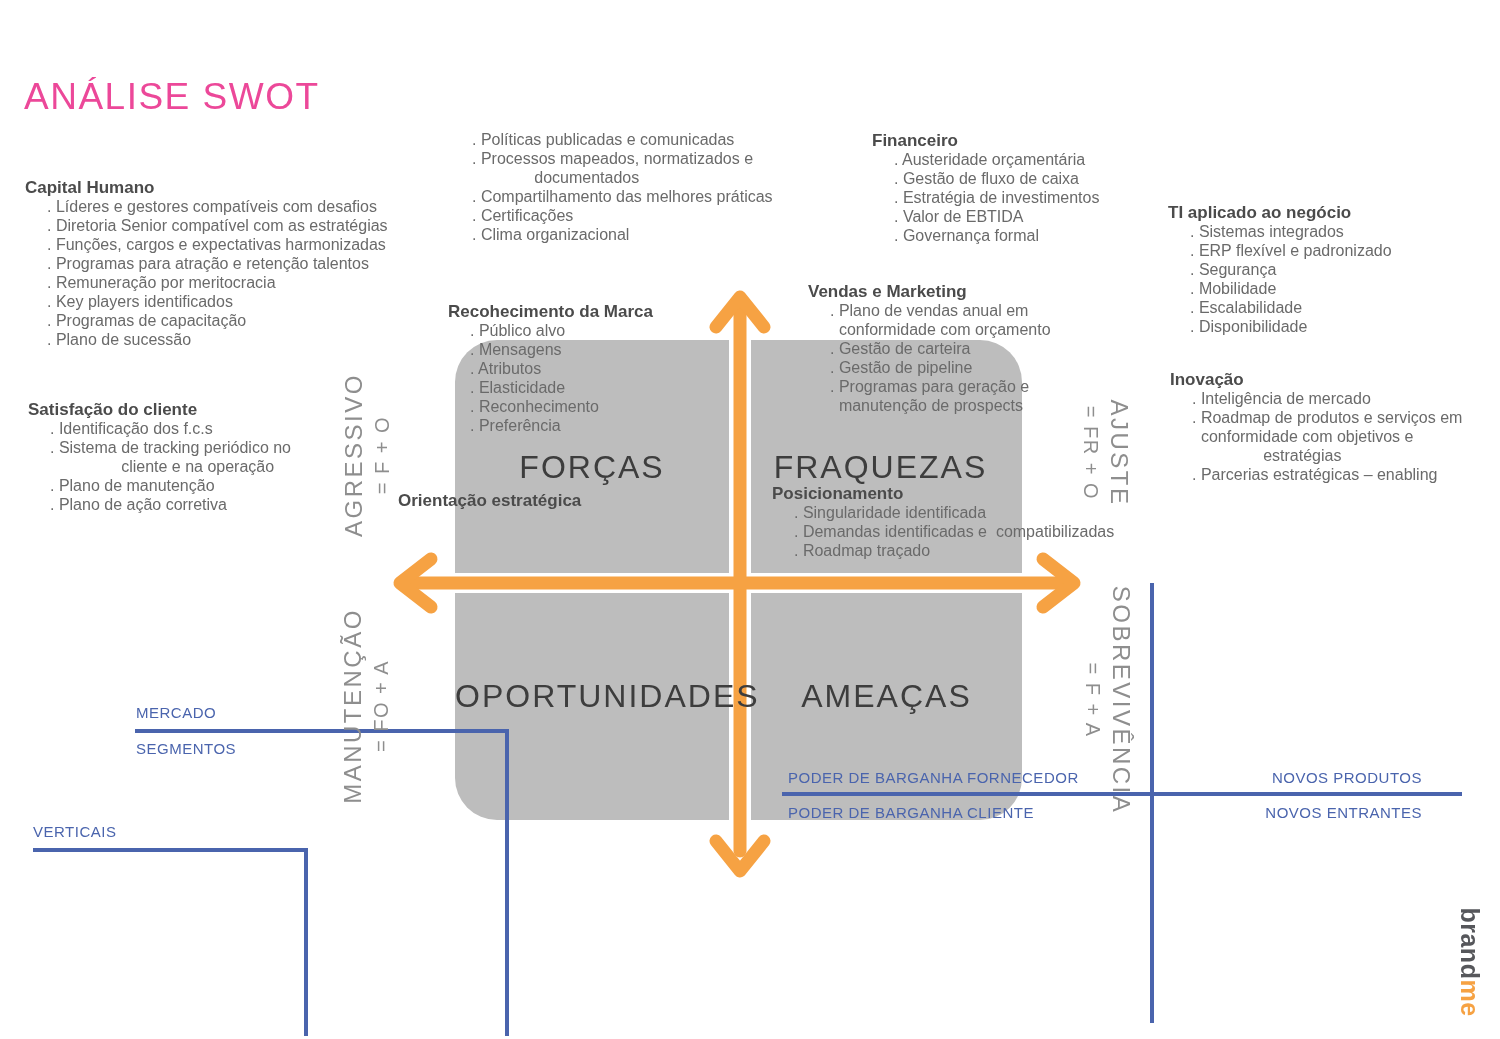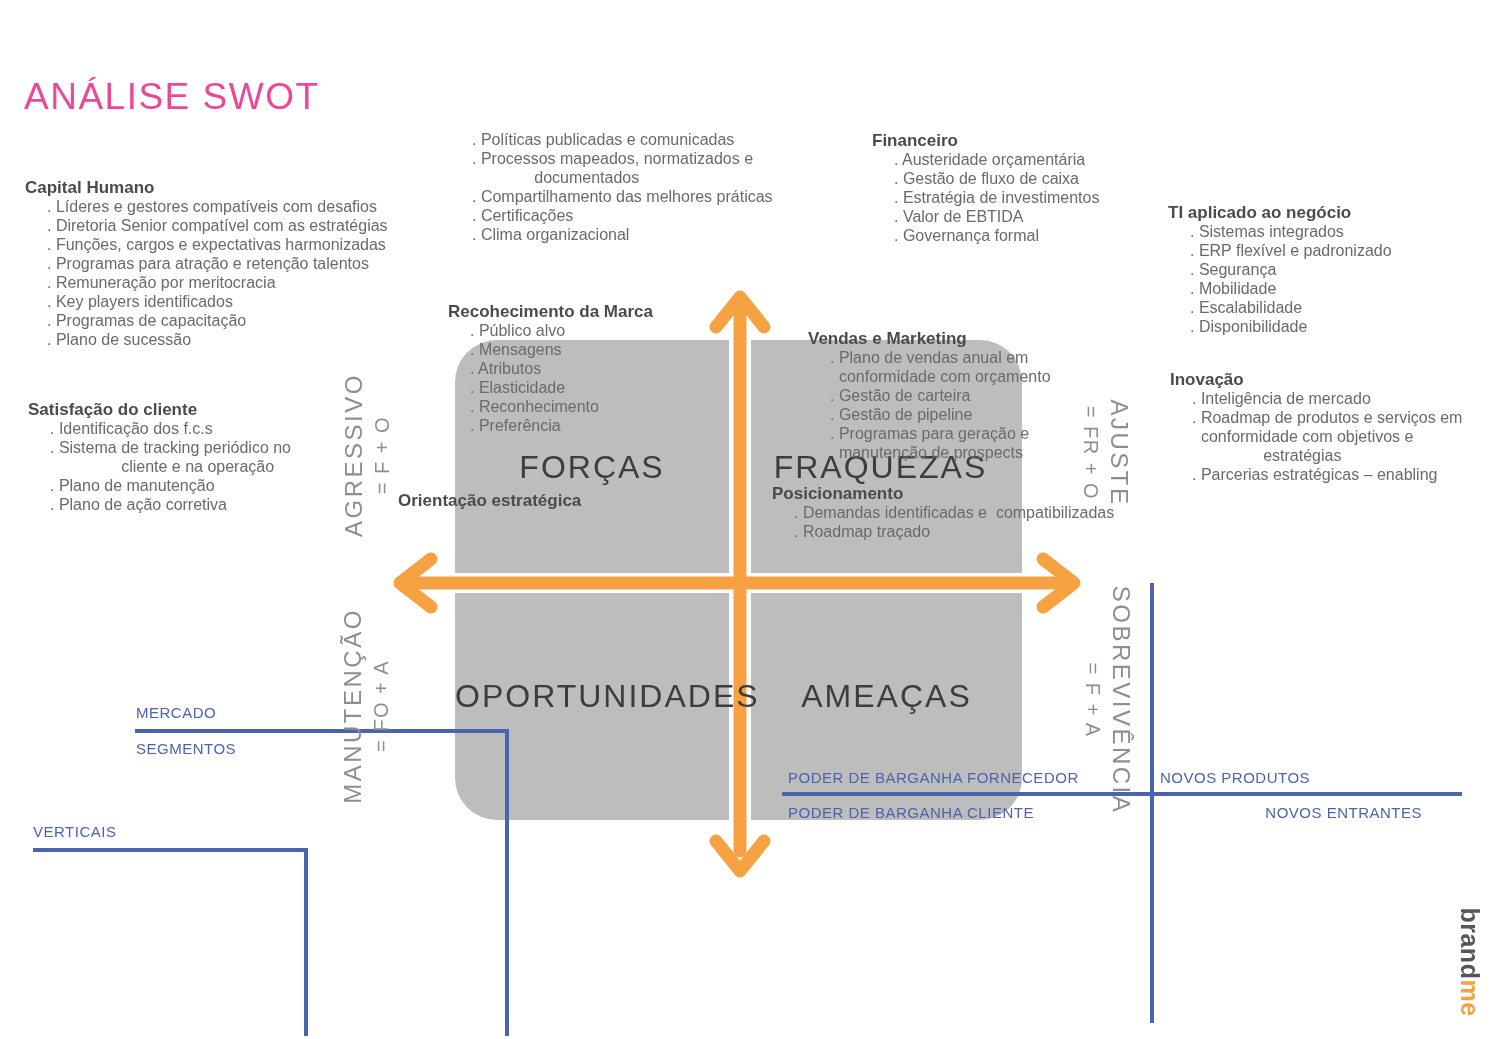--- a/index.html
+++ b/index.html
@@ -53,21 +53,21 @@
   
   .ext {
     position:absolute; z-index:2;
     color:#4a64ad; font-size:15px; letter-spacing:0.5px;
   }
   #ext-mercado    { left:136px; top:704px; }
   #ext-segmentos  { left:136px; top:740px; }
   #ext-verticais  { left:33px;  top:823px; }
   #ext-fornecedor { left:788px; top:769px; }
   #ext-cliente    { left:788px; top:804px; }
-  #ext-produtos   { left:1160px; top:769px; width:262px; text-align:left; }
+  #ext-produtos   { left:1160px; top:769px; width:262px; text-align:right; }
   #ext-entrantes  { left:1160px; top:804px; width:262px; text-align:right; }
 
   svg.overlay { position:absolute; left:0; top:0; z-index:1; pointer-events:none; }
 
   .logo {
     position:absolute; left:1469px; top:962px; z-index:2;
     transform:translate(-50%,-50%) rotate(90deg);
     font-weight:700; font-size:25px; letter-spacing:0.5px; white-space:nowrap;
   }
   .logo .b { color:#56575b; }
@@ -168,32 +168,33 @@
 
 <div class="block" style="left:872px; top:131px; width:300px;">
   <div class="bh">Financeiro</div>
   <div class="bi">. Austeridade orçamentária</div>
   <div class="bi">. Gestão de fluxo de caixa</div>
   <div class="bi">. Estratégia de investimentos</div>
   <div class="bi">. Valor de EBTIDA</div>
   <div class="bi">. Governança formal</div>
 </div>
 
-<div class="block" style="left:808px; top:282px; width:300px;margin-top:47px;">
+<div class="block" style="left:808px; top:282px; width:300px;">
   <div class="bh">Vendas e Marketing</div>
   <div class="bi">. Plano de vendas anual em
   conformidade com orçamento</div>
   <div class="bi">. Gestão de carteira</div>
   <div class="bi">. Gestão de pipeline</div>
   <div class="bi">. Programas para geração e
   manutenção de prospects</div>
 </div>
 
 <div class="block" style="left:772px; top:484px; width:400px;">
   <div class="bh">Posicionamento</div>
+  <div class="bi">. Singularidade identificada</div>
   <div class="bi">. Demandas identificadas e  compatibilizadas</div>
   <div class="bi">. Roadmap traçado</div>
 </div>
 
 <div class="block" style="left:1168px; top:203px; width:300px;">
   <div class="bh">TI aplicado ao negócio</div>
   <div class="bi">. Sistemas integrados</div>
   <div class="bi">. ERP flexível e padronizado</div>
   <div class="bi">. Segurança</div>
   <div class="bi">. Mobilidade</div>

